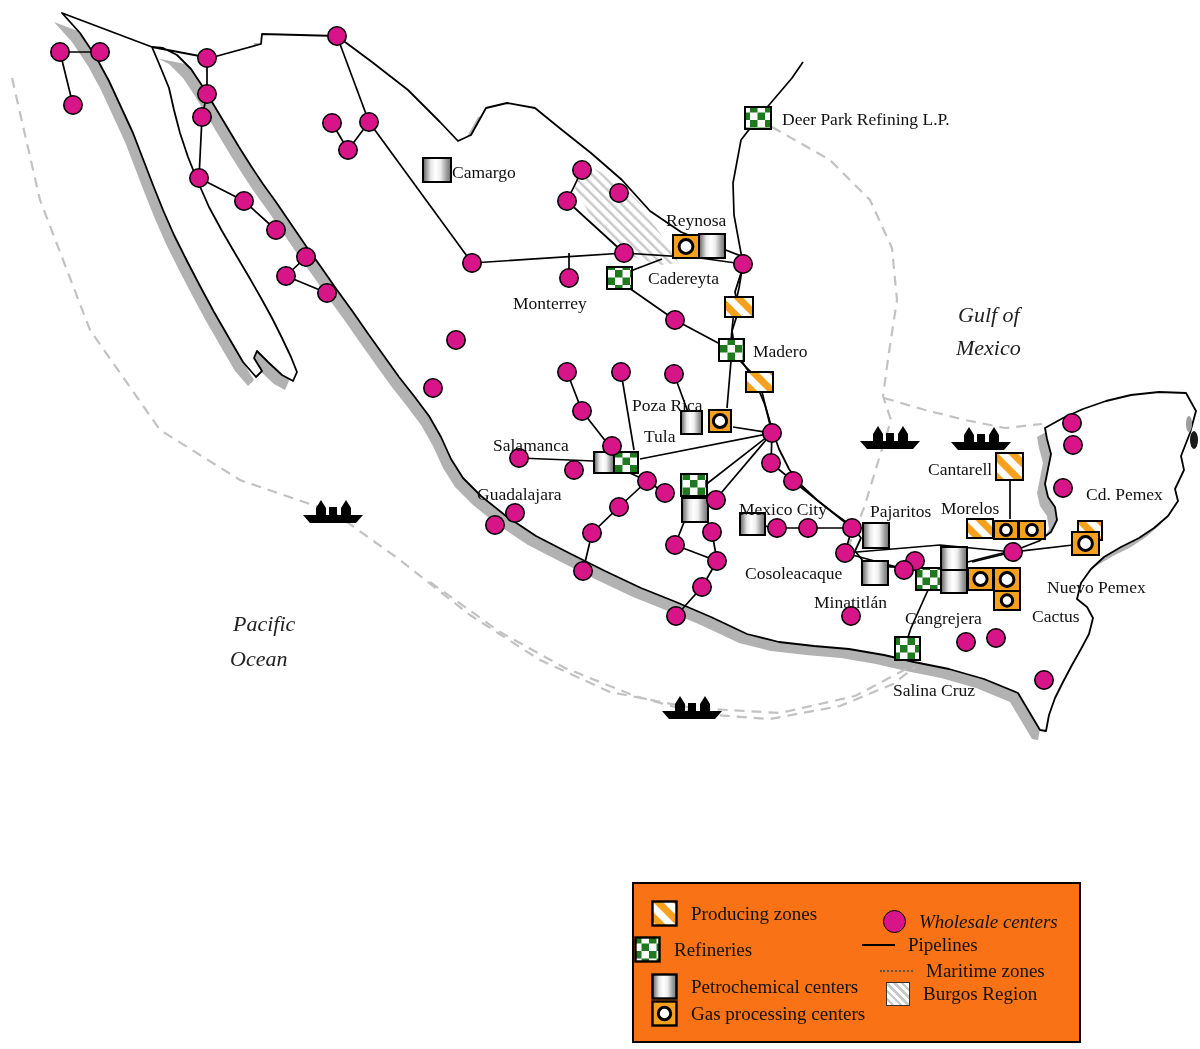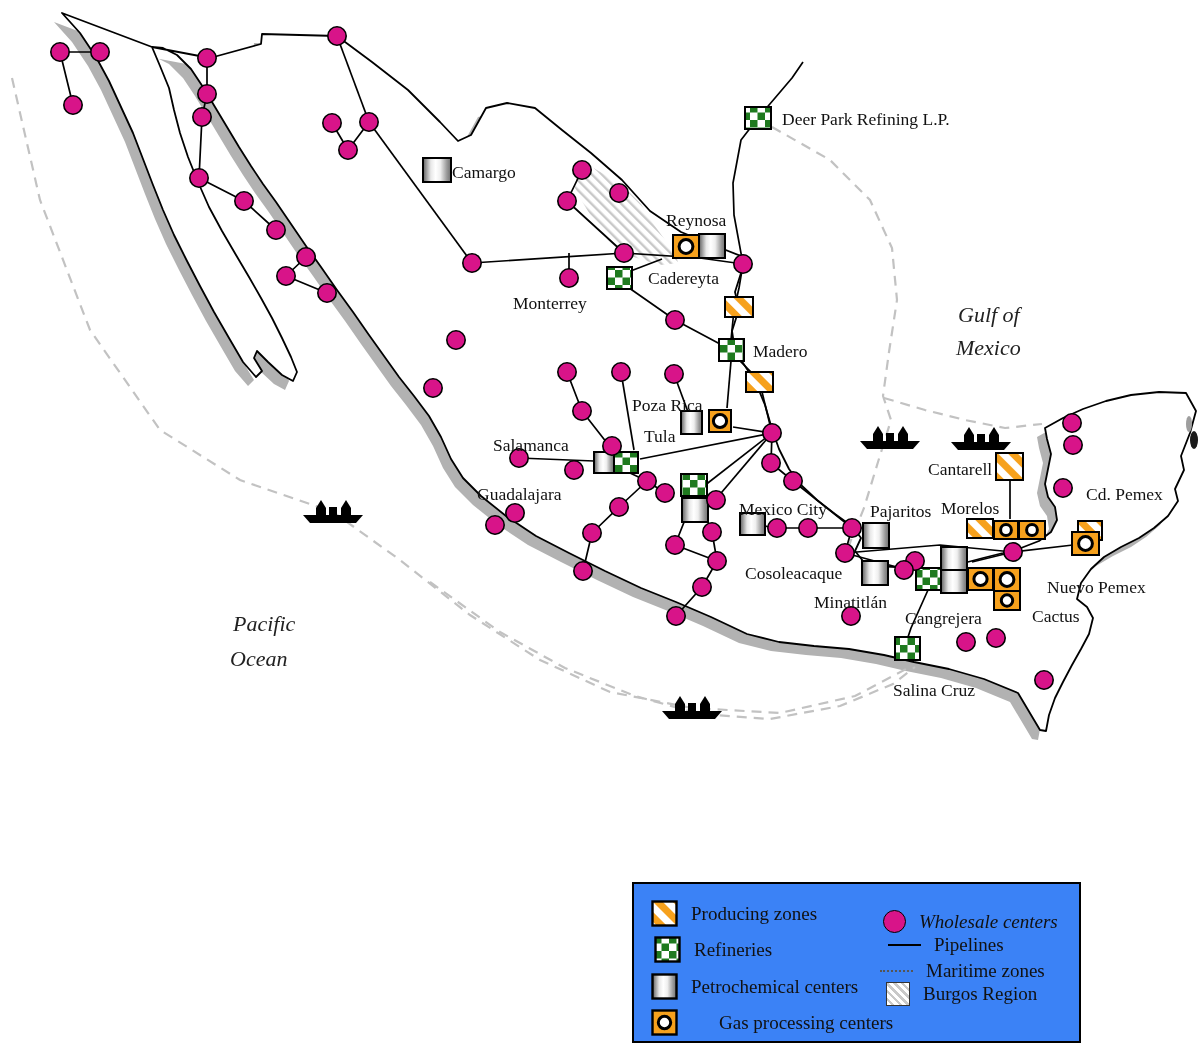--- a/index.html
+++ b/index.html
@@ -11,21 +11,21 @@
   .pipeline{fill:none;stroke:#000;stroke-width:1.7;stroke-linejoin:round;}
   .maritime{fill:none;stroke:#c2c2c2;stroke-width:2.2;stroke-dasharray:10 7;}
   .burgos{fill:url(#hatchPat);stroke:none;}
   .icon-rect{stroke:#000;stroke-width:2;}
   .dot{stroke:#000;stroke-width:1.6;}
   .plabel{font-size:17.5px;fill:#111;}
   .olabel{font-size:22px;font-style:italic;fill:#222;}
   .ship{fill:#000;}
   
   .legend{position:absolute;left:632px;top:882px;width:449px;height:161px;
-          border:2.5px solid #000;background:#3b82f6;box-sizing:border-box;}
+          border:2.5px solid #000;background:#f97316;box-sizing:border-box;}
   .lrow{position:absolute;display:flex;align-items:center;}
   .llab{font-size:19px;color:#111;margin-left:13px;white-space:nowrap;}
   .lline{width:33px;height:0;border-top:2.6px solid #000;}
   .ldots{width:33px;height:0;border-top:2.6px dotted #555;}
   .lsq-hatch{width:24px;height:24px;border:1.6px solid #333;box-sizing:border-box;
      background:repeating-linear-gradient(45deg,#fff 0 3px,#c9c9c9 3px 5.5px);}
   .lcircle{width:23px;height:23px;border-radius:50%;border:1.8px solid #000;box-sizing:border-box;}
 </style>
 </head>
 <body>
@@ -256,45 +256,45 @@
   </svg>
 
   <div class="legend">
 
     <div class="lrow" style="left:17px;top:16px;">
       <svg width="27" height="27">
         <rect x="1.5" y="1.5" width="24" height="24" fill="url(#stripesOrange)" stroke="#000" stroke-width="2.4"></rect>
       </svg>
       <span class="llab">Producing zones</span>
     </div>
-    <div class="lrow" style="left:20px;top:52px;">
+    <div class="lrow" style="left:0;top:52px;">
       <svg width="27" height="27">
         <rect x="1.5" y="1.5" width="24" height="24" fill="url(#checkerGreen)" stroke="#000" stroke-width="2.4"></rect>
       </svg>
       <span class="llab">Refineries</span>
     </div>
     <div class="lrow" style="left:17px;top:89px;">
       <svg width="27" height="27">
         <rect x="1.5" y="1.5" width="24" height="24" fill="url(#petroGrad)" stroke="#000" stroke-width="2.4"></rect>
       </svg>
       <span class="llab">Petrochemical centers</span>
     </div>
-    <div class="lrow" style="left:17px;top:125px;gap:28px;">
+    <div class="lrow" style="left:17px;top:116px;">
       <svg width="27" height="27">
         <rect x="1.5" y="1.5" width="24" height="24" fill="#f6a11d" stroke="#000" stroke-width="2.4"></rect>
         <circle cx="13.5" cy="13.5" r="6.2" fill="#fff" stroke="#000" stroke-width="3"></circle>
       </svg>
       <span class="llab">Gas processing centers</span>
     </div>
 
     <div class="lrow" style="left:249px;top:26px;font-style:italic;">
       <span class="lcircle" id="legend-wholesale-swatch" style="background: rgb(216, 20, 137);"></span>
       <span class="llab">Wholesale centers</span>
     </div>
-    <div class="lrow" style="left:254px;top:50px;">
+    <div class="lrow" style="left:228px;top:50px;">
       <span class="lline"></span>
       <span class="llab">Pipelines</span>
     </div>
     <div class="lrow" style="left:246px;top:76px;">
       <span class="ldots"></span>
       <span class="llab">Maritime zones</span>
     </div>
     <div class="lrow" style="left:252px;top:98px;">
       <span class="lsq-hatch"></span>
       <span class="llab">Burgos Region</span>

